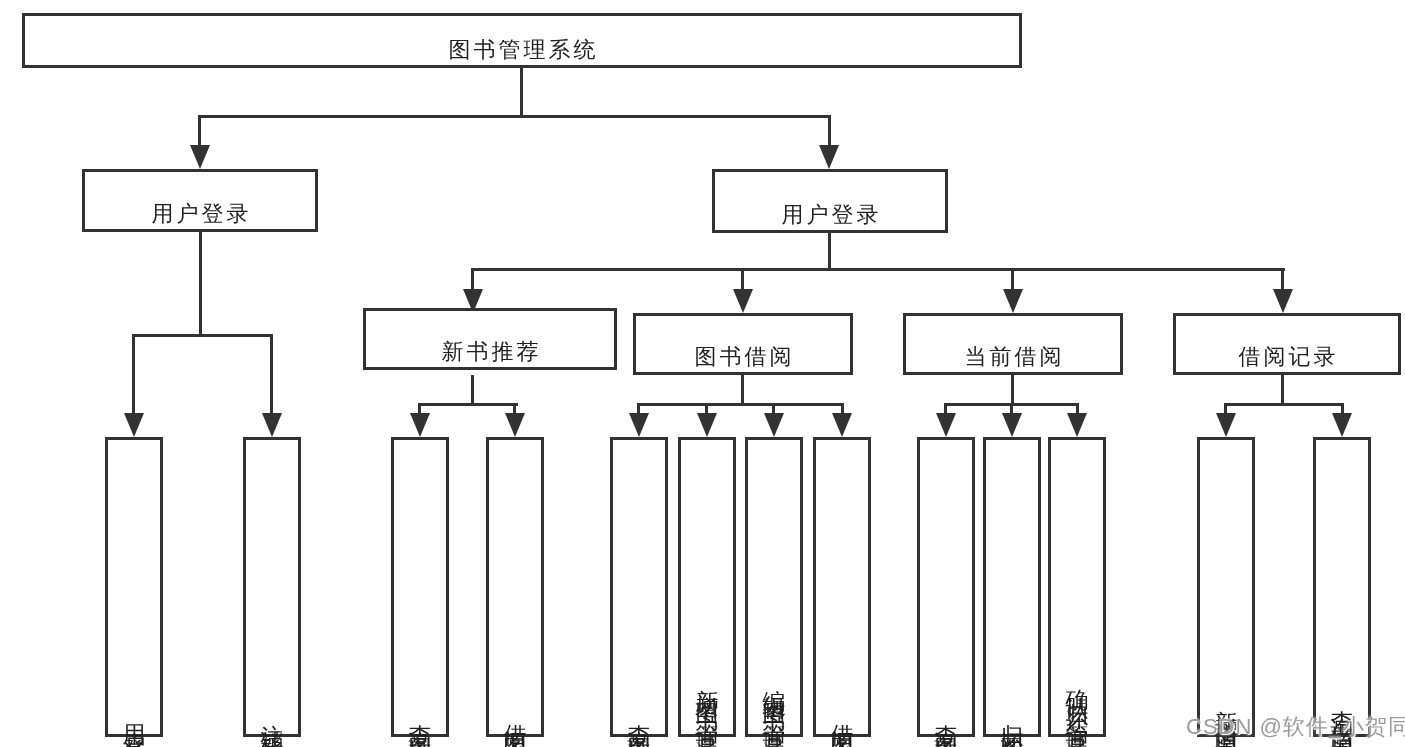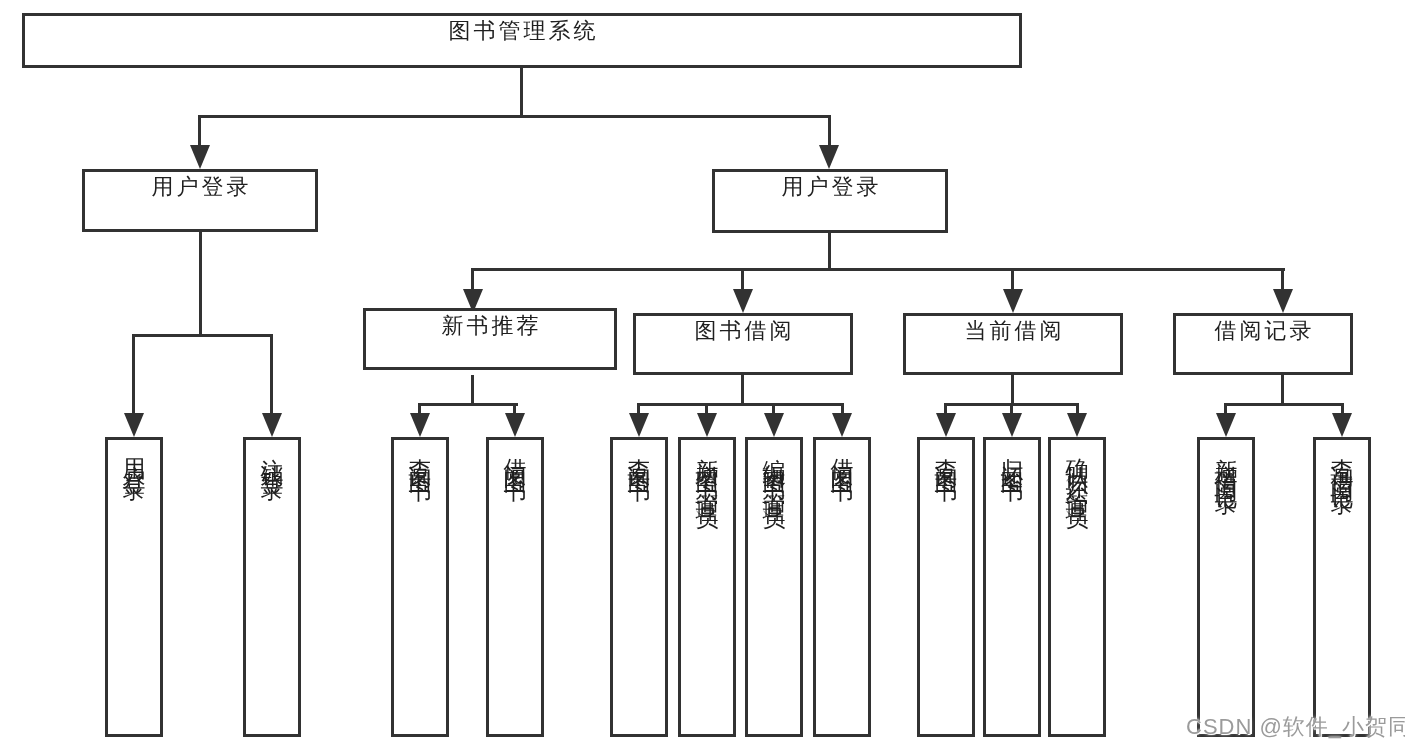--- a/index.html
+++ b/index.html
@@ -17,21 +17,21 @@
   .line.v{width:3px;}
   .line.h{height:3px;}
   .ah{
     position:absolute;width:0;height:0;
     border-left:10px solid transparent;
     border-right:10px solid transparent;
     border-top:24px solid var(--line);
   }
   .node{
     position:absolute;background:#fff;border:3px solid var(--line);
-    box-sizing:border-box;display:flex;align-items:flex-start;justify-content:center;
+    box-sizing:border-box;display:flex;align-items:flex-end;justify-content:center;
     color:var(--text);z-index:2;
   }
   .node .lbl{font-weight:500;white-space:nowrap;}
   .node.horiz .lbl{font-size:22px;letter-spacing:3px;text-indent:3px;}
   .node.vert .lbl{
     writing-mode:vertical-rl;text-orientation:mixed;
     font-size:23px;letter-spacing:7px;line-height:1;white-space:normal;
   }
   .watermark{
     position:absolute;left:1186px;top:712px;z-index:5;
@@ -116,21 +116,21 @@
 
   <div class="node horiz" style="left:363px;top:308px;width:254px;height:62px">
     <span class="lbl">新书推荐</span>
   </div>
   <div class="node horiz" style="left:903px;top:313px;width:220px;height:62px">
     <span class="lbl">当前借阅</span>
   </div>
   <div class="node horiz" style="left:633px;top:313px;width:220px;height:62px">
     <span class="lbl">图书借阅</span>
   </div>
-  <div class="node horiz" style="left:1173px;top:313px;width:180px;height:62px">
+  <div class="node horiz" style="left:1173px;top:313px;width:228px;height:62px">
     <span class="lbl">借阅记录</span>
   </div>
 
   <div class="node vert" style="left:105px;top:437px;width:58px;height:300px">
     <span class="lbl">用户登录</span>
   </div>
   <div class="node vert" style="left:243px;top:437px;width:58px;height:300px">
     <span class="lbl">注销登录</span>
   </div>
 

